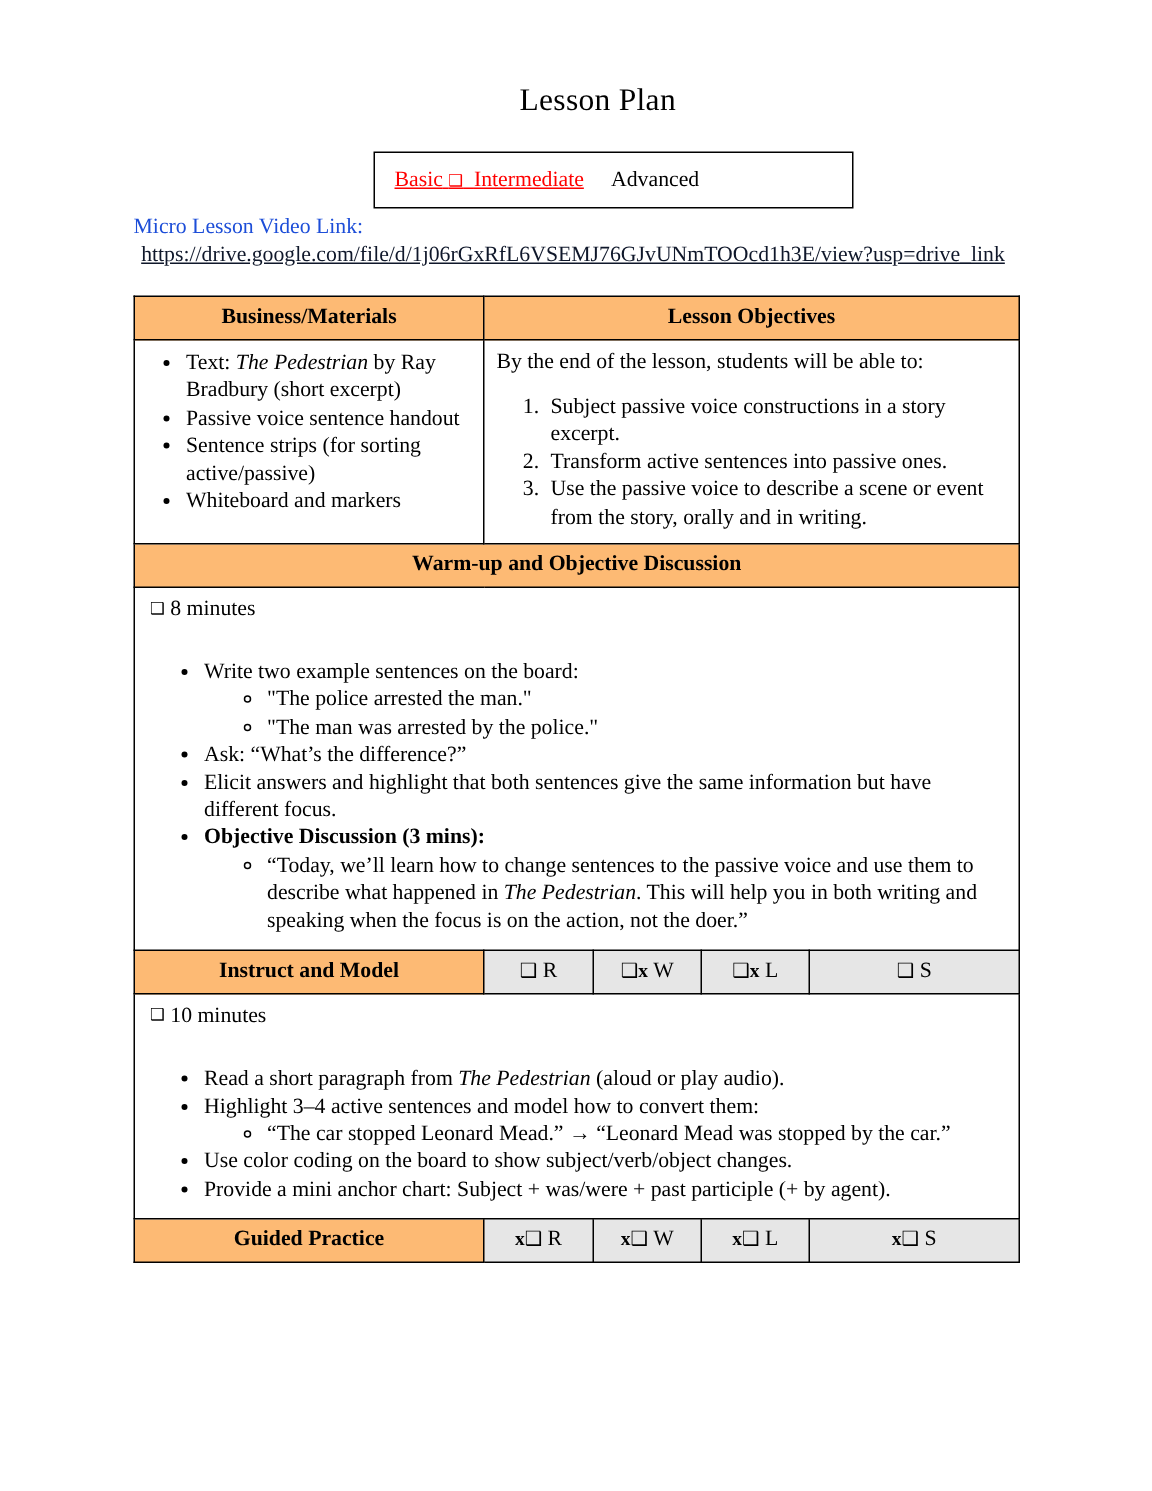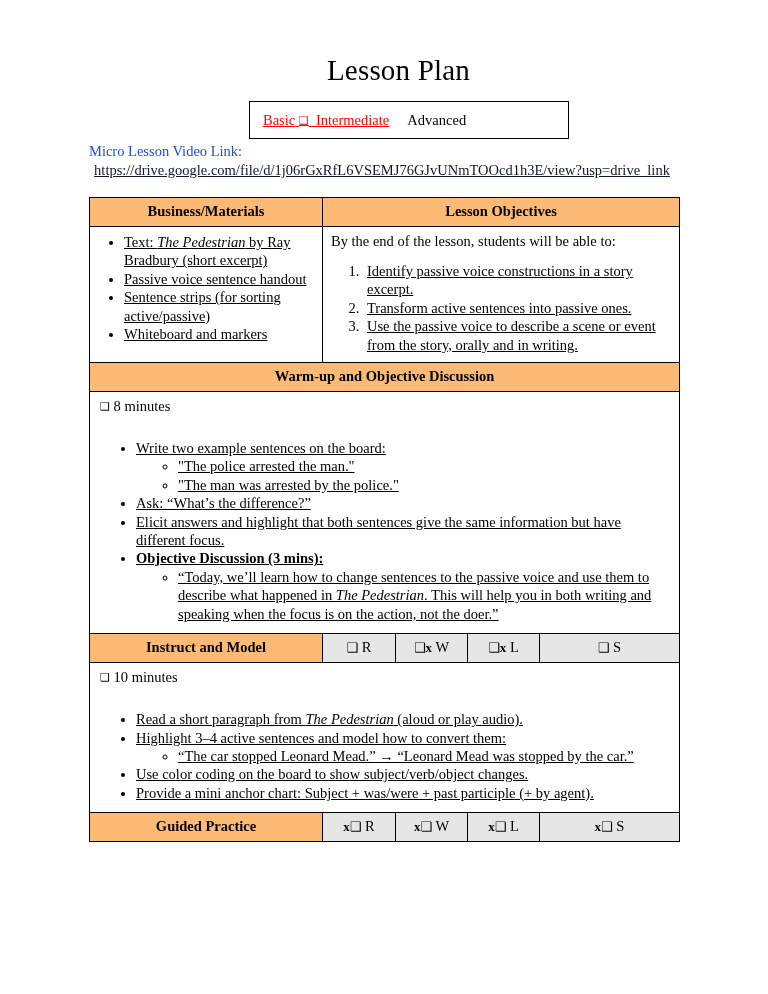--- a/index.html
+++ b/index.html
@@ -17,21 +17,21 @@
   }
   .page {
     position: relative;
     width: 768px;
     height: 994px;
     box-sizing: border-box;
     padding: 0;
   }
   .doc-title {
     text-align: center;
-    font-size: 29px;
+    font-size: 21px;
     font-weight: normal;
     margin: 0;
     padding-top: 55px;
     line-height: 1.1;
     letter-spacing: 0.2px;
     padding-left: 29px;
   }
 
   
   .level-box {
@@ -104,21 +104,20 @@
     padding: 5px 4px 6px 4px !important;
     vertical-align: middle !important;
   }
   .cell-pad {
     padding: 6px 8px 8px 8px !important;
   }
 
   ul.b, ol.n {
     margin: 0;
     padding-left: 26px;
-    text-decoration: underline;
   }
   ul.b { list-style-type: disc; }
   ul.b ul.sub {
     list-style-type: circle;
     margin: 0;
     padding-left: 34px;
   }
   ul.b li, ol.n li {
     margin: 0;
     line-height: 1.27;
@@ -195,21 +194,21 @@
           <ul class="b">
             <li>Text: <em>The Pedestrian</em> by Ray Bradbury (short excerpt)</li>
             <li>Passive voice sentence handout</li>
             <li>Sentence strips (for sorting active/passive)</li>
             <li>Whiteboard and markers</li>
           </ul>
         </td>
         <td class="cell-pad" colspan="4">
           <p class="intro-line">By the end of the lesson, students will be able to:</p>
           <ol class="n">
-            <li>Identify passive voice constructions in a story excerpt.</li>
+            <li>Subject passive voice constructions in a story excerpt.</li>
             <li>Transform active sentences into passive ones.</li>
             <li>Use the passive voice to describe a scene or event from the story, orally and in writing.</li>
           </ol>
         </td>
       </tr>
 
       <tr>
         <td class="hdr" colspan="5">Warm-up and Objective Discussion</td>
       </tr>
 

